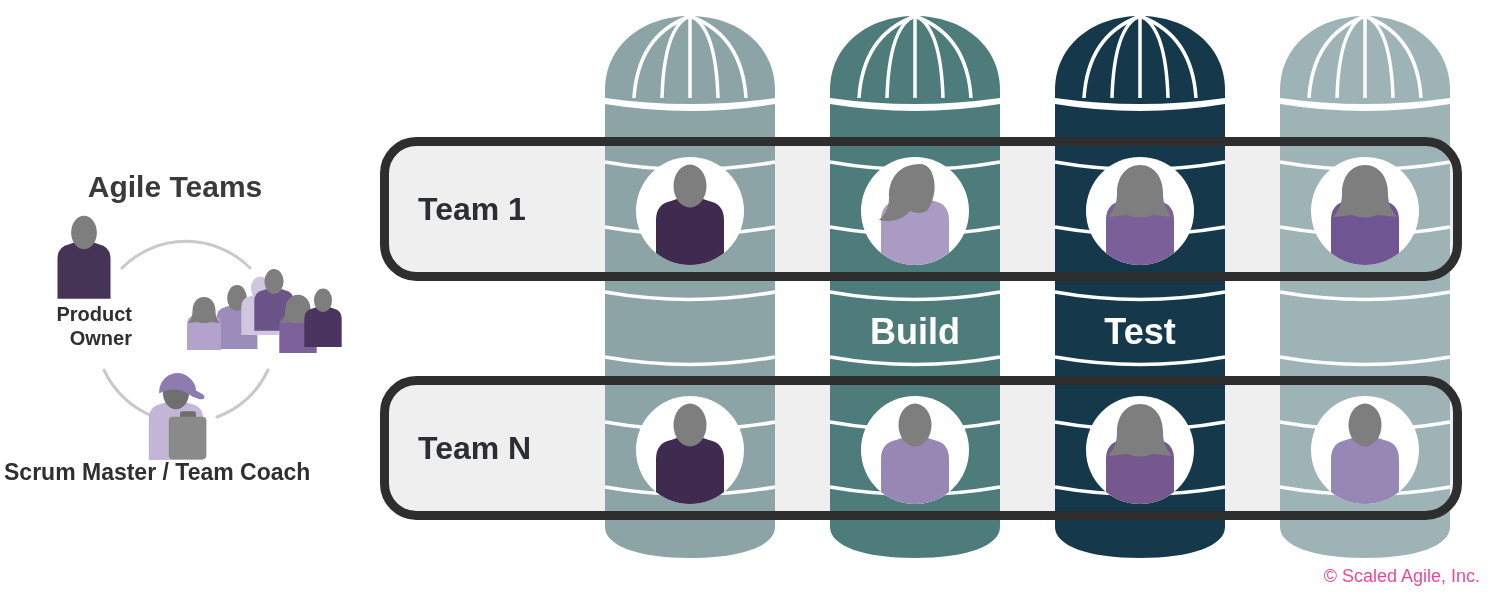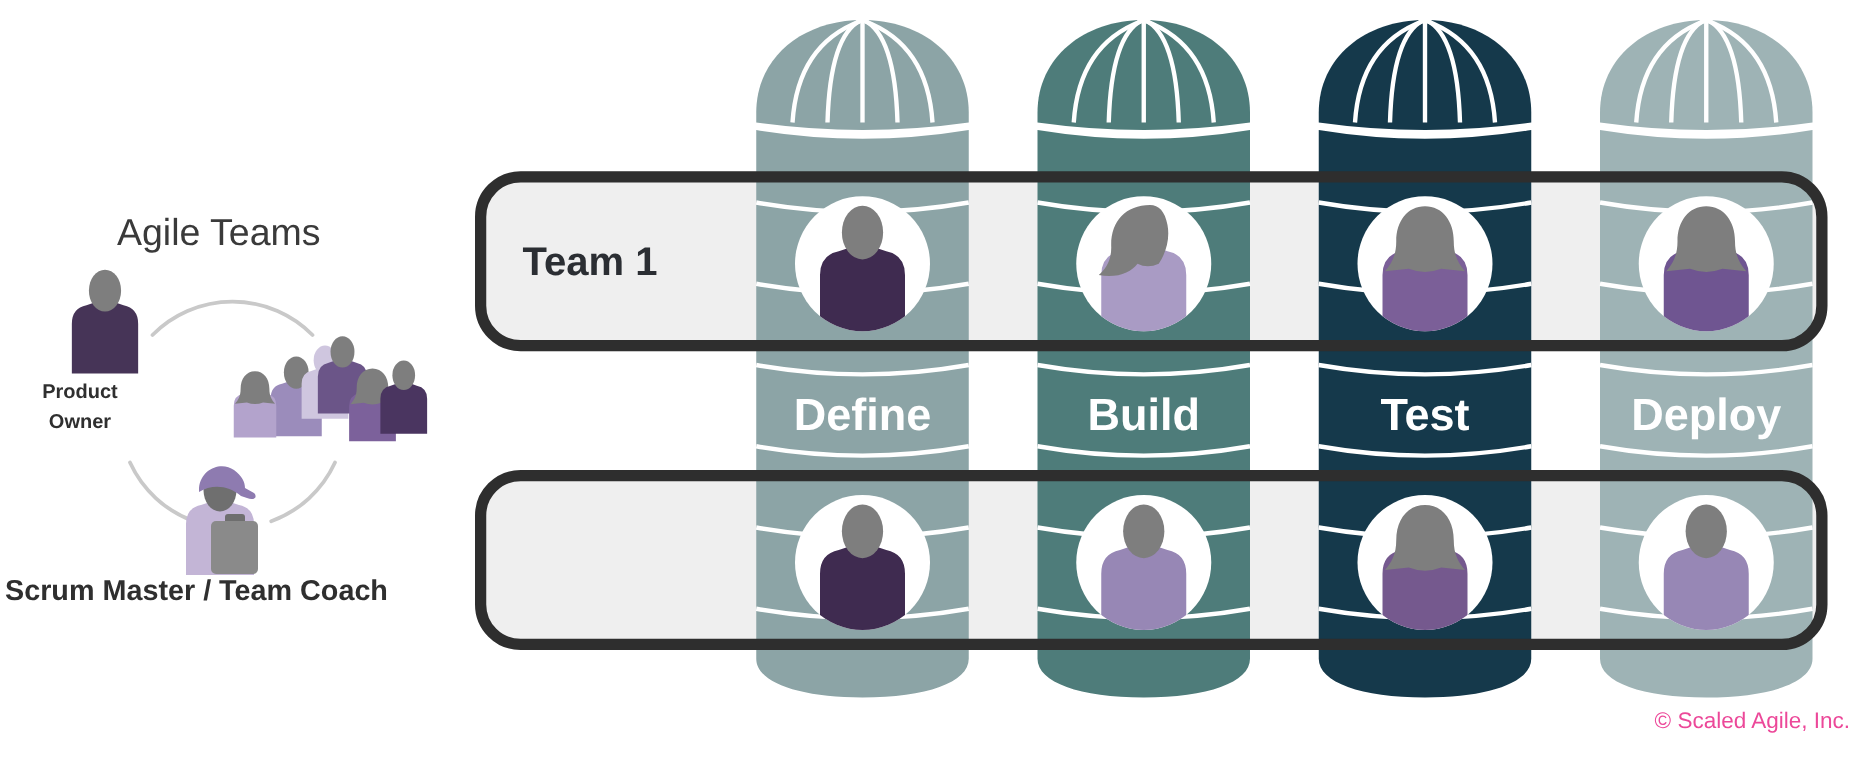--- a/index.html
+++ b/index.html
@@ -1,21 +1,21 @@
 <!DOCTYPE html>
 <html><head>
 <meta charset="utf-8">
 <style>
   html,body{margin:0;padding:0;background:#fff;}
   .stage{position:relative;width:1490px;height:610px;background:#fff;overflow:hidden;
          font-family:"Liberation Sans",sans-serif;}
   .stage svg.canvas{position:absolute;left:0;top:0;}
   .overlay{position:absolute;white-space:nowrap;}
-  .title{left:40px;top:170px;width:270px;text-align:center;font-size:30px;font-weight:normal;color:#3A3A3A;}
-  .po-label{left:8px;top:302px;width:112px;text-align:center;font-size:16px;line-height:24px;
+  .title{left:40px;top:170px;width:270px;text-align:center;font-size:30px;font-weight:bold;color:#3A3A3A;}
+  .po-label{left:20px;top:302px;width:112px;text-align:right;font-size:20px;line-height:24px;
             font-weight:bold;color:#2F2F2F;white-space:normal;}
   .sm-label{left:4px;top:459px;width:332px;text-align:left;font-size:23px;font-weight:bold;color:#2F2F2F;}
   .team-label{left:418px;width:220px;font-size:32px;font-weight:bold;color:#2B2E33;line-height:44px;}
   .team-1{top:187px;}
   .team-n{top:426px;}
   .silo-label{top:311px;width:172px;text-align:center;font-size:36px;font-weight:bold;
               color:#FFFFFF;line-height:42px;}
   .silo-label.s0{left:604px;}
   .silo-label.s1{left:829px;}
   .silo-label.s2{left:1054px;}
@@ -216,21 +216,20 @@
       <use href="#p-head-male" fill="#7E7E7E"></use>
     </g>
   </g>
 </svg>
 
 <div class="overlay title">Agile Teams</div>
 <div class="overlay po-label">Product Owner</div>
 <div class="overlay sm-label">Scrum Master / Team Coach</div>
 
 <div class="overlay team-label team-1">Team 1</div>
-
-<div class="overlay silo-label s0">Define</div>
+<div class="overlay team-label team-n">Team N</div>
+
 <div class="overlay silo-label s2">Test</div>
 <div class="overlay silo-label s1">Build</div>
-<div class="overlay silo-label s3">Deploy</div>
 
 <div class="overlay copyright">© Scaled Agile, Inc.</div>
 
 </div>
 
 </body></html>

